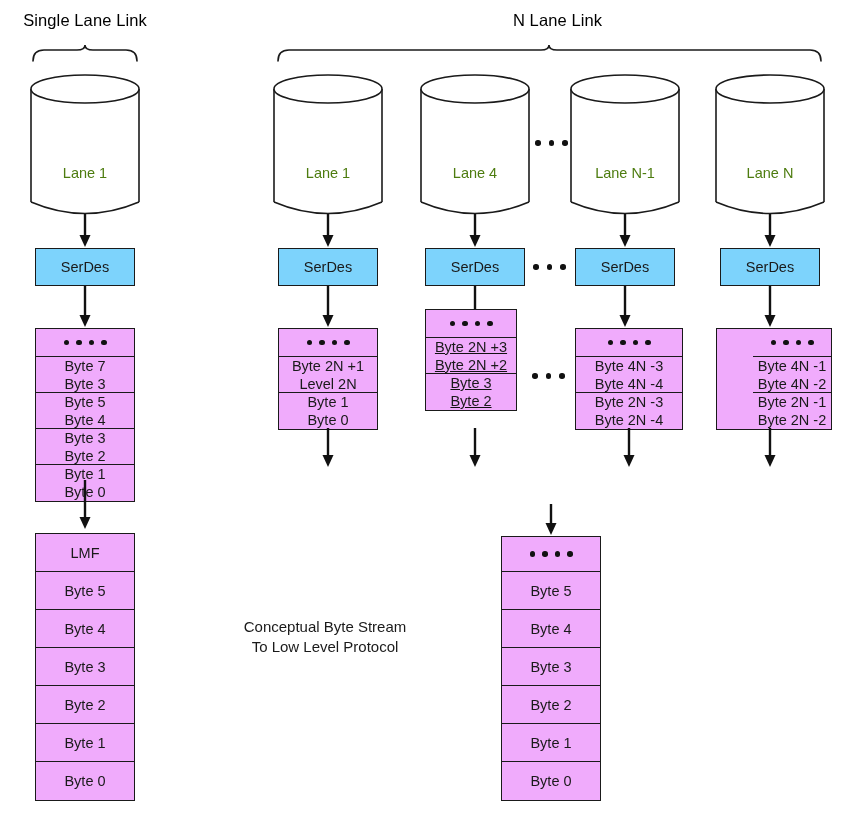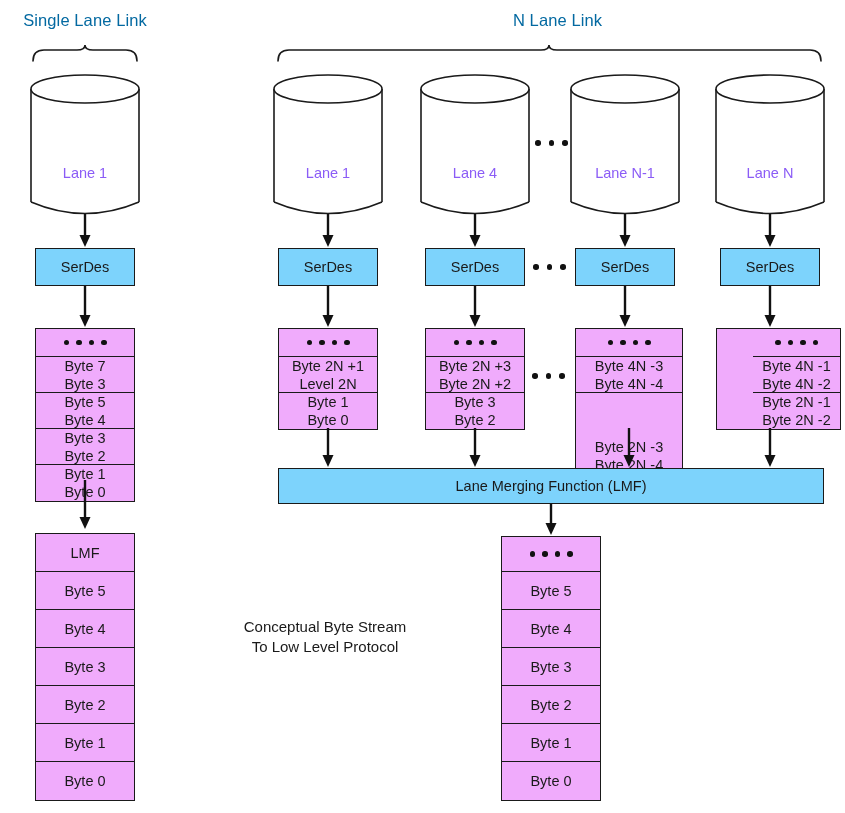--- a/index.html
+++ b/index.html
@@ -8,30 +8,30 @@
     font-family:"Liberation Sans","DejaVu Sans",sans-serif;
     color:#111111;
   }
   .stage{position:absolute;left:0;top:0;width:845px;height:813px;}
 
   
   .abs{position:absolute;box-sizing:border-box;}
 
   
   .heading{
-    font-size:16.5px;color:#0369a1;text-align:center;
+    font-size:16.5px;color:#000000;text-align:center;
     white-space:nowrap;letter-spacing:.1px;
   }
 
   
   .cyl{position:absolute;}
   .cyl svg{display:block;overflow:visible;}
   .cyl .cyl-label{
     position:absolute;left:0;right:0;
-    font-size:14.5px;text-align:center;color:#8b5cf6;white-space:nowrap;
+    font-size:14.5px;text-align:center;color:#4d7c0f;white-space:nowrap;
   }
 
   
   .box{
     position:absolute;box-sizing:border-box;
     border:1.6px solid #1a1a1a;background:#7dd3fc;
     display:flex;align-items:center;justify-content:center;
     font-size:14.5px;color:#1a1a1a;white-space:nowrap;
   }
 
@@ -213,21 +213,21 @@
       <path d="M7,33 L1.5,21 L12.5,21 Z" fill="#111"></path>
     </svg>
   </div>
   <div class="box" style="left:425px;top:248px;width:100px;height:38px;">SerDes</div>
   <div class="arrow" style="left:468px;top:286px;">
     <svg width="14" height="42" viewBox="0 0 14 42">
       <path d="M7,0 L7,32" stroke="#111" stroke-width="2.4" fill="none"></path>
       <path d="M7,41 L1.5,29 L12.5,29 Z" fill="#111"></path>
     </svg>
   </div>
-  <div class="stack" style="left:425px;top:328px;width:100px;">
+  <div class="stack" style="left:425px;top:309px;width:92px;text-decoration:underline;">
     <div class="cell dots-cell" style="height:28px;">
       <span class="dot"></span>
       <span class="dot"></span>
       <span class="dot"></span>
       <span class="dot"></span>
     </div>
     <div class="cell none" style="height:18px;">Byte 2N +3</div>
     <div class="cell" style="height:18px;">Byte 2N +2</div>
     <div class="cell none" style="height:18px;">Byte 3</div>
     <div class="cell none" style="height:18px;">Byte 2</div>
@@ -263,21 +263,21 @@
   </div>
   <div class="stack" style="left:575px;top:328px;width:108px;">
     <div class="cell dots-cell" style="height:28px;">
       <span class="dot"></span>
       <span class="dot"></span>
       <span class="dot"></span>
       <span class="dot"></span>
     </div>
     <div class="cell none" style="height:18px;">Byte 4N -3</div>
     <div class="cell" style="height:18px;">Byte 4N -4</div>
-    <div class="cell none" style="height:18px;margin-top:45px;">Byte 2N -3</div>
+    <div class="cell none" style="height:18px;">Byte 2N -3</div>
     <div class="cell none" style="height:18px;">Byte 2N -4</div>
   </div>
   <div class="arrow" style="left:622px;top:428px;">
     <svg width="14" height="40" viewBox="0 0 14 40">
       <path d="M7,0 L7,30" stroke="#111" stroke-width="2.4" fill="none"></path>
       <path d="M7,39 L1.5,27 L12.5,27 Z" fill="#111"></path>
     </svg>
   </div>
 
   <div class="cyl" style="left:715px;top:73px;width:110px;height:145px;">
@@ -295,21 +295,21 @@
       <path d="M7,33 L1.5,21 L12.5,21 Z" fill="#111"></path>
     </svg>
   </div>
   <div class="box" style="left:720px;top:248px;width:100px;height:38px;">SerDes</div>
   <div class="arrow" style="left:763px;top:286px;">
     <svg width="14" height="42" viewBox="0 0 14 42">
       <path d="M7,0 L7,32" stroke="#111" stroke-width="2.4" fill="none"></path>
       <path d="M7,41 L1.5,29 L12.5,29 Z" fill="#111"></path>
     </svg>
   </div>
-  <div class="stack" style="left:716px;top:328px;width:125px;padding-left:36px;">
+  <div class="stack" style="left:716px;top:328px;width:116px;padding-left:36px;">
     <div class="cell dots-cell" style="height:28px;">
       <span class="dot"></span>
       <span class="dot"></span>
       <span class="dot"></span>
       <span class="dot"></span>
     </div>
     <div class="cell none" style="height:18px;">Byte 4N -1</div>
     <div class="cell" style="height:18px;">Byte 4N -2</div>
     <div class="cell none" style="height:18px;">Byte 2N -1</div>
     <div class="cell none" style="height:18px;text-align:center;">Byte 2N -2</div>
@@ -332,21 +332,20 @@
     <span class="dot"></span>
     <span class="dot"></span>
   </div>
 
   <div class="hdots" style="left:532px;top:373px;">
     <span class="dot"></span>
     <span class="dot"></span>
     <span class="dot"></span>
   </div>
 
-  <div class="box" style="left:278px;top:468px;width:546px;height:36px;">Lane Merging Function (LMF)</div>
 
   <div class="arrow" style="left:544px;top:504px;">
     <svg width="14" height="32" viewBox="0 0 14 32">
       <path d="M7,0 L7,22" stroke="#111" stroke-width="2.4" fill="none"></path>
       <path d="M7,31 L1.5,19 L12.5,19 Z" fill="#111"></path>
     </svg>
   </div>
 
   <div class="stack" style="left:501px;top:536px;width:100px;">
     <div class="cell dots-cell" style="height:35px;">

